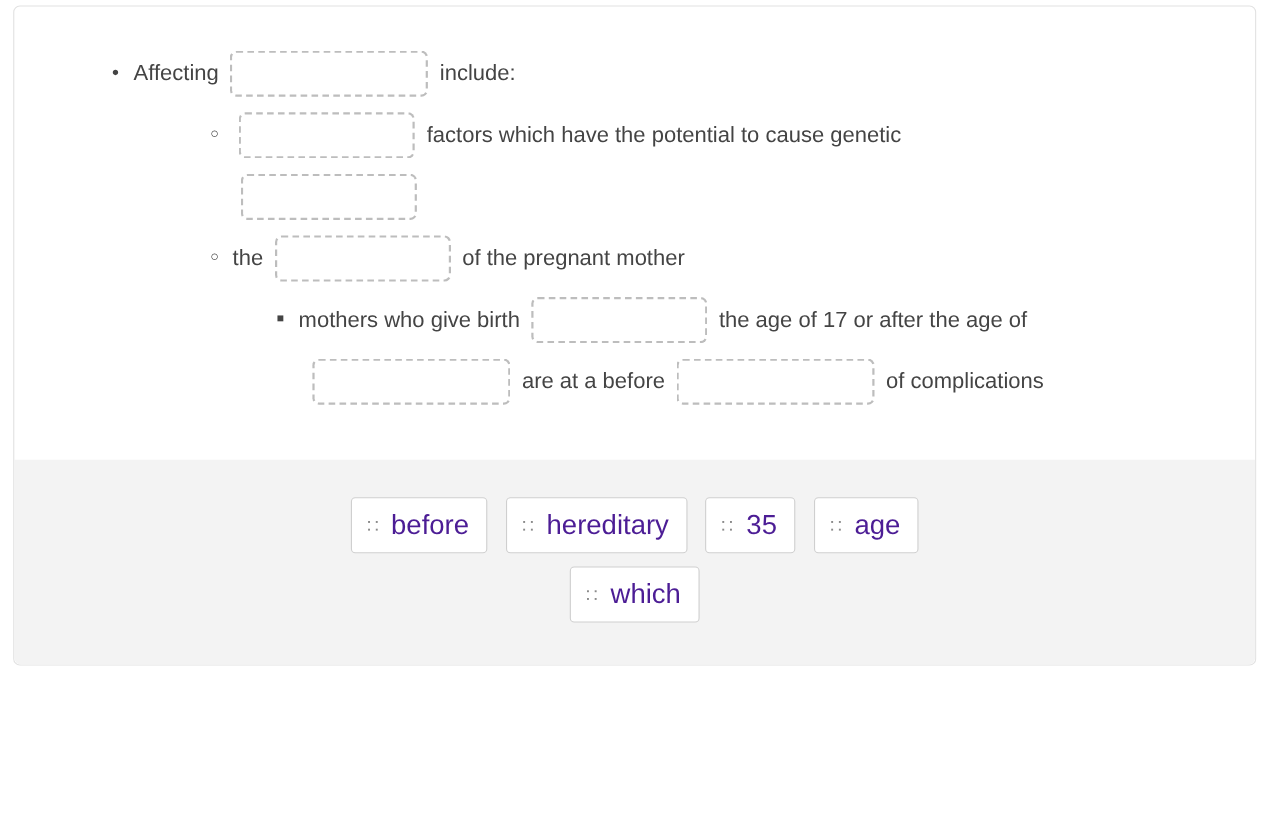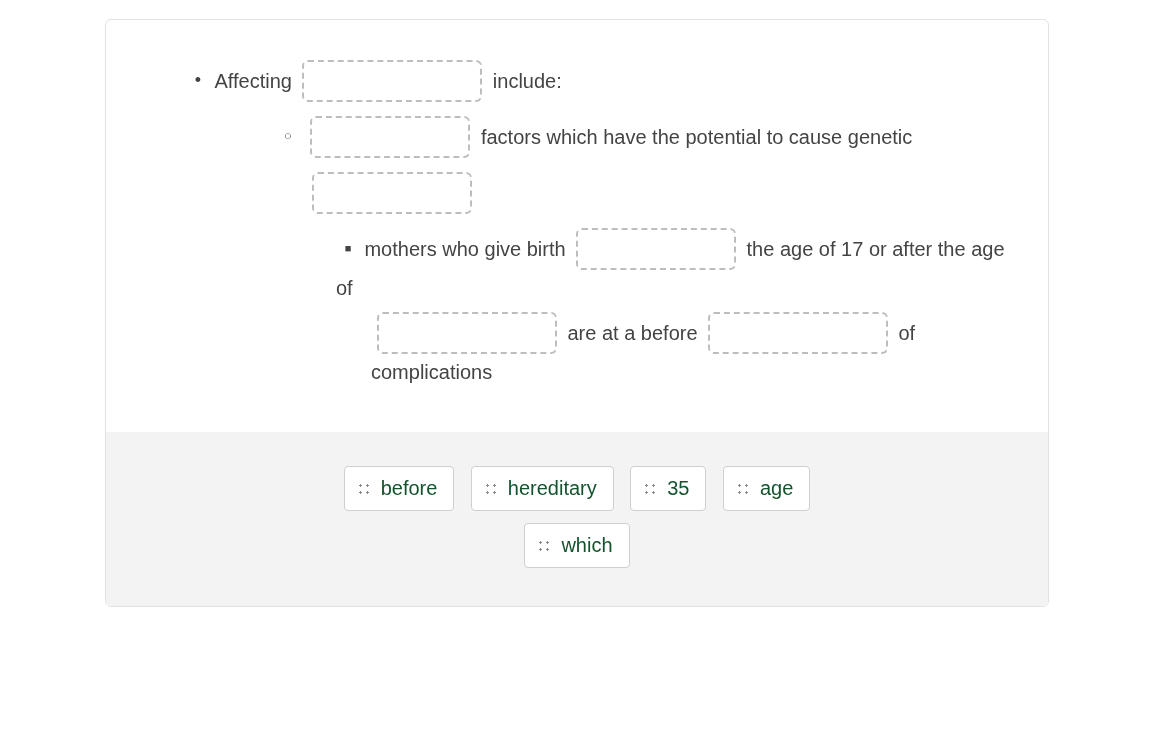--- a/index.html
+++ b/index.html
@@ -3,22 +3,22 @@
 <meta charset="utf-8">
 <style>
   html, body {
     margin: 0;
     padding: 0;
     background: #fff;
     font-family: -apple-system, BlinkMacSystemFont, "Segoe UI", Helvetica, Arial, sans-serif;
     color: #444;
   }
   .frame {
-    width: 944px;
-    margin: 19px auto;
+    width: 1130px;
+    margin: 5px auto;
     border: 1px solid #e2e2e2;
     border-radius: 6px;
     background: #fff;
     box-sizing: border-box;
   }
   .content {
     padding: 30px 30px 40px 30px;
   }
   .line {
     display: block;
@@ -65,22 +65,22 @@
     text-align: center;
   }
   .chip {
     display: inline-flex;
     align-items: center;
     border: 1px solid #cfcfcf;
     border-radius: 4px;
     background: #fff;
     padding: 10px 16px 10px 12px;
     margin: 6px 6px;
-    font-size: 20px;
-    color: #14532d;
+    font-size: 25px;
+    color: #4c1d95;
     cursor: move;
     user-select: none;
   }
   .grip {
     display: inline-block;
     width: 14px;
     height: 14px;
     margin-right: 10px;
     background-image: radial-gradient(#8a8a8a 1.3px, transparent 1.3px);
     background-size: 7px 7px;
@@ -105,20 +105,26 @@
     <span class="line indent-1">
       <span class="bullet circ"></span>
       <span class="blank"></span>
       <span class="seg">factors which have the potential to cause genetic</span>
     </span>
 
     <span class="line indent-1b">
       <span class="blank"></span>
     </span>
 
+    <span class="line indent-1">
+      <span class="bullet circ"></span>
+      <span class="seg">the</span>
+      <span class="blank"></span>
+      <span class="seg">of the pregnant mother</span>
+    </span>
 
     <span class="line indent-2">
       <span class="bullet sq"></span>
       <span class="seg">mothers who give birth</span>
       <span class="blank"></span>
       <span class="seg">the age of 17 or after the age of</span>
     </span>
 
     <span class="line indent-2x">
       <span class="blank wide"></span>

